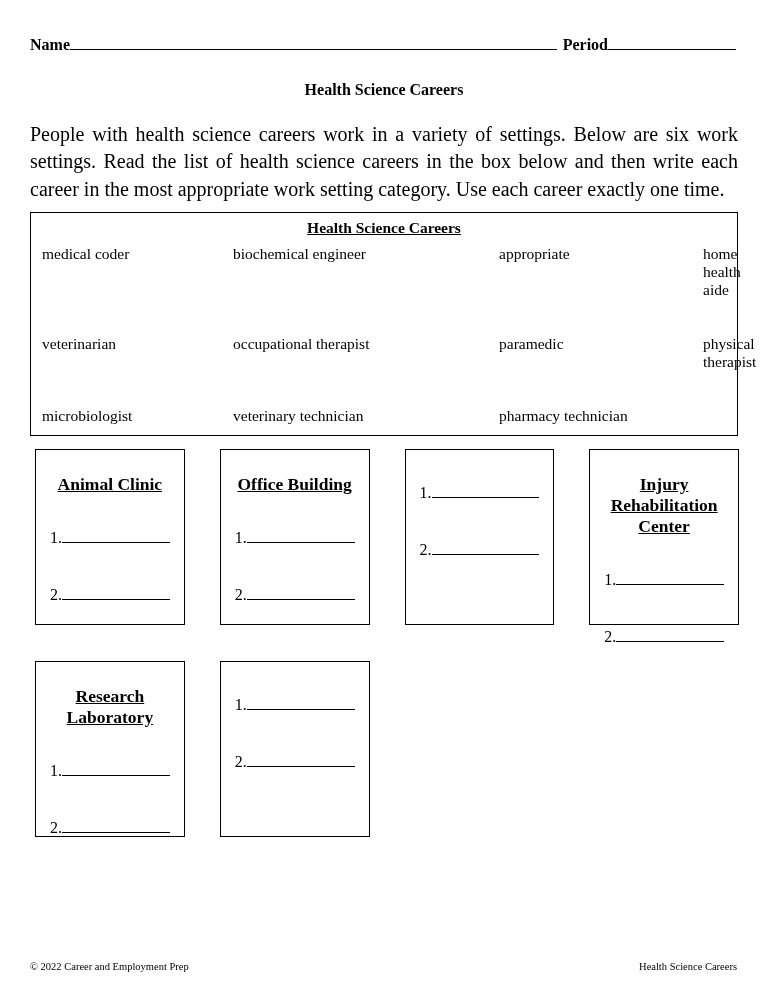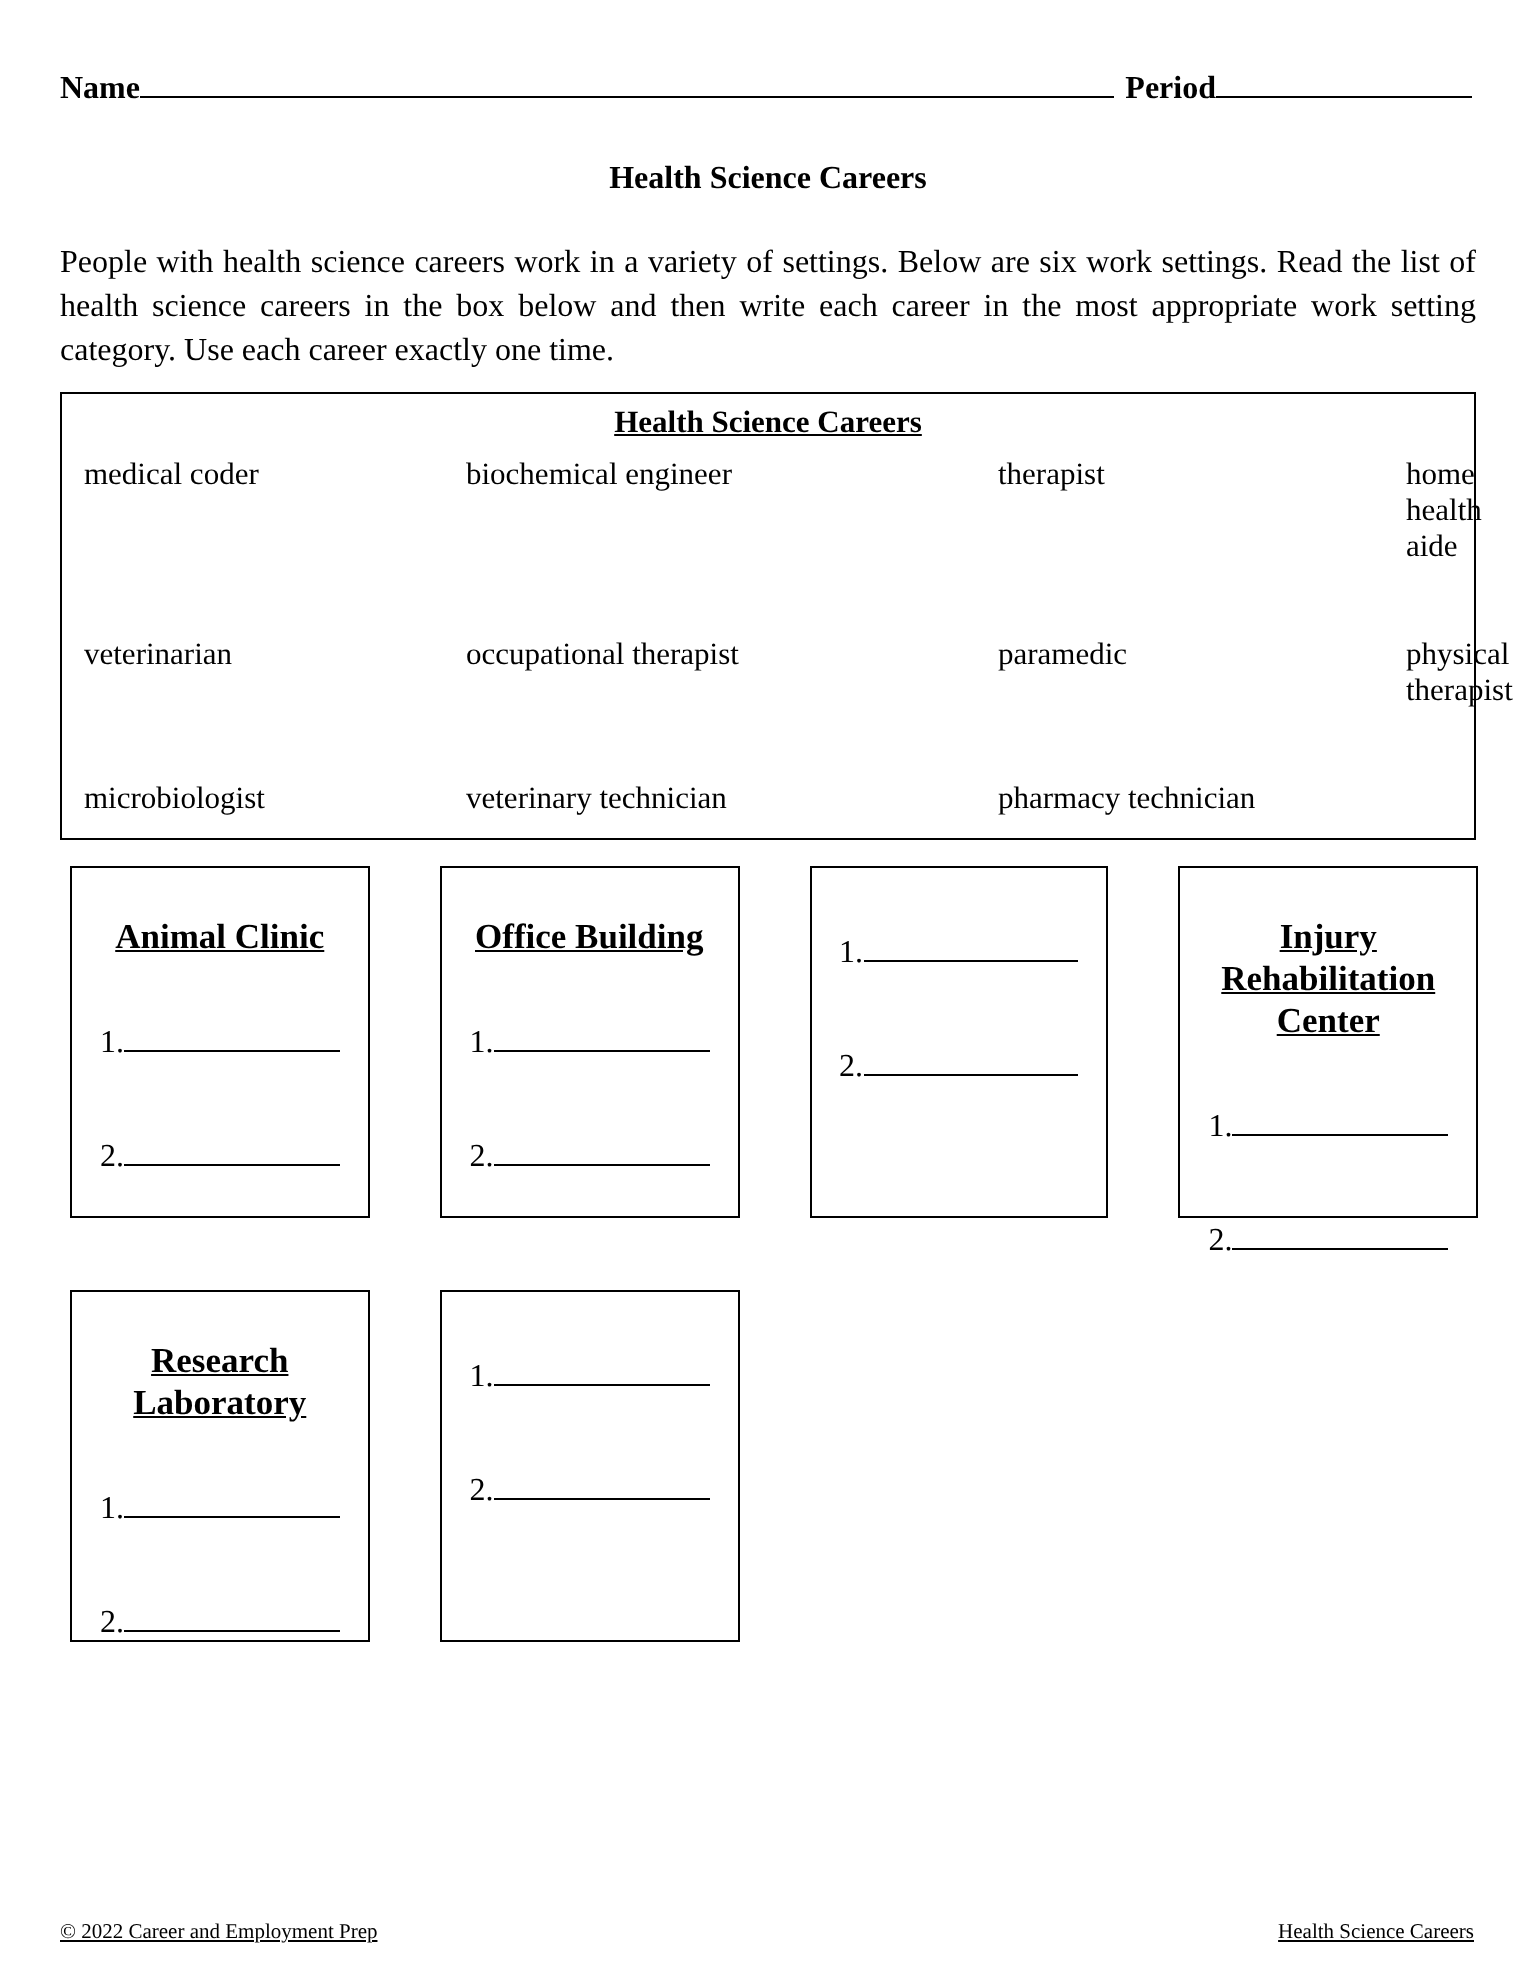--- a/index.html
+++ b/index.html
@@ -32,21 +32,21 @@
 
   
   .title-block { text-align: center; margin-top: 26px; line-height: 1.3; }
   .title-block div { font-weight: bold; font-size: 16px; }
 
   
   .instructions {
     margin: 20px 30px 0 30px;
     text-align: justify;
     line-height: 1.37;
-    font-size: 16px;
+    font-size: 20px;
   }
 
   
   .careers-box {
     margin: 9px 30px 0 30px;
     border: 1px solid #000;
     padding-bottom: 10px;
   }
   .careers-box-title {
     text-align: center;
@@ -97,21 +97,20 @@
 
   
   .footer {
     position: absolute;
     left: 30px;
     right: 31px;
     bottom: 22px;
     display: flex;
     justify-content: space-between;
     font-size: 10.5px;
-    text-decoration: underline;
   }
 </style>
 </head>
 <body>
 
 <div class="page">
 
   <div class="name-row">
     <span class="bold">Name</span>
     <span class="fill-line name-line"></span>
@@ -123,21 +122,21 @@
     <div>Health Science Careers</div>
   </div>
 
   <p class="instructions">People with health science careers work in a variety of settings. Below are six work settings. Read the list of health science careers in the box below and then write each career in the most appropriate work setting category. Use each career exactly one time.</p>
 
   <div class="careers-box">
     <div class="careers-box-title">Health Science Careers</div>
     <div class="careers-grid">
       <span>medical coder</span>
       <span>biochemical engineer</span>
-      <span>therapist</span>
+      <span>appropriate</span>
       <span>home health aide</span>
       <span>veterinarian</span>
       <span>occupational therapist</span>
       <span>paramedic</span>
       <span>physical therapist</span>
       <span>microbiologist</span>
       <span>veterinary technician</span>
       <span>pharmacy technician</span>
     </div>
   </div>

